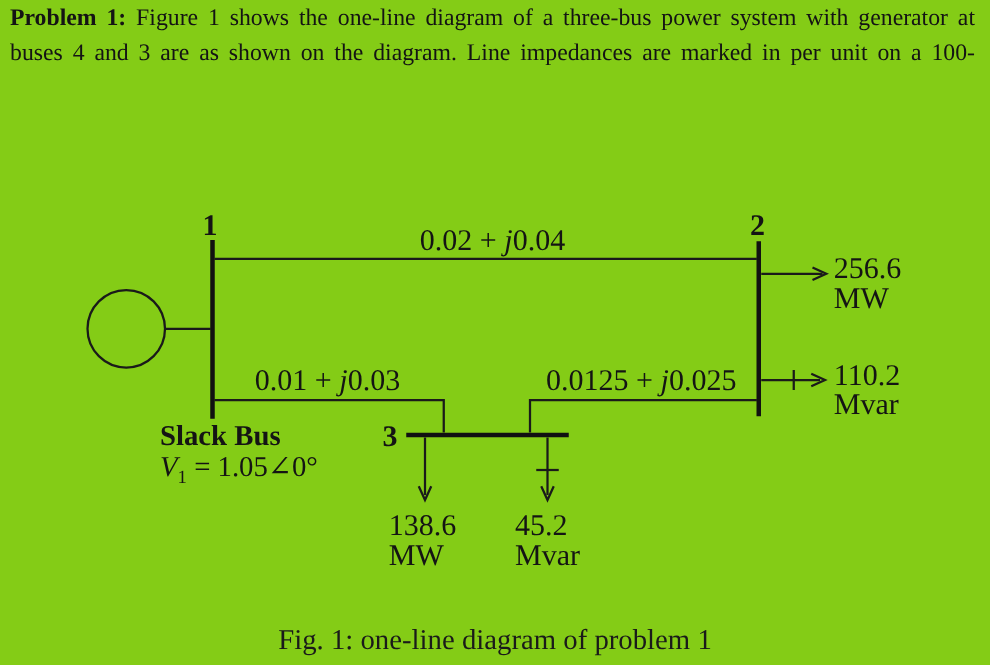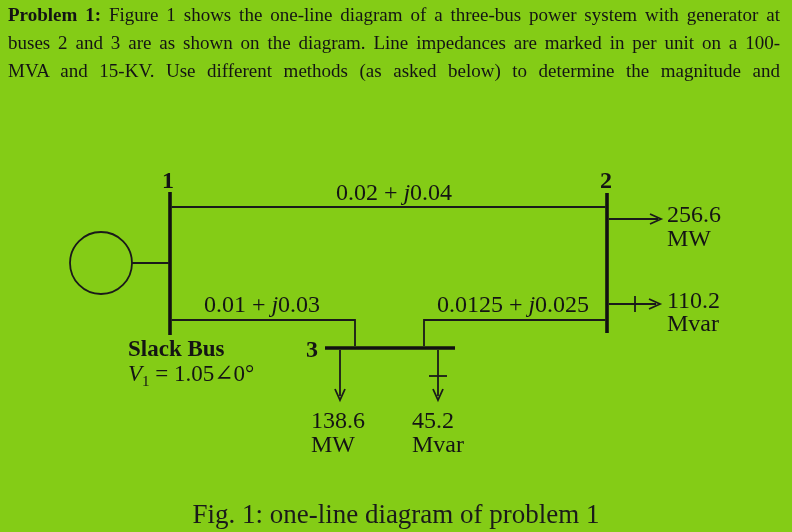--- a/index.html
+++ b/index.html
@@ -32,32 +32,31 @@
   .slack{font-size:23px;font-weight:bold;}
   .volt{font-size:23px;}
   .it{font-style:italic;}
   .sub{font-size:15px;}
   .wire{stroke:#1a1a1a;stroke-width:1.8;fill:none;}
   .busbar{stroke:#111111;stroke-width:3.6;fill:none;}
   .arrow{stroke:#1a1a1a;stroke-width:1.8;fill:none;}
   
   #caption{
     position:absolute;left:0;right:0;top:499px;
-    text-align:center;font-size:27px;color:#1a1a1a;
+    text-align:center;font-size:23px;color:#1a1a1a;
   }
 </style>
 </head>
 <body>
 
 <div id="page">
 
   <div id="problem">
     <div class="pline"><span class="bold">Problem 1:</span><span> Figure 1 shows the one-line diagram of a three-bus power system with generator at</span></div>
-    <div class="pline">buses 2 and 3 are as shown on the diagram. Line impedances are marked in per unit on a 100-</div>
-    <div class="pline">MVA and 15-KV. Use different methods (as asked below) to determine the magnitude and</div>
+    <div class="pline">buses 4 and 3 are as shown on the diagram. Line impedances are marked in per unit on a 100-</div>
   </div>
 
   <svg id="diagram" width="792" height="532" viewBox="0 0 792 532">
 
     <circle cx="101" cy="263" r="31" class="wire" stroke-width="2.2"></circle>
     <line x1="132" y1="263" x2="168.5" y2="263" class="wire"></line>
 
     <line x1="170" y1="192" x2="170" y2="335" class="busbar"></line>
     <line x1="607" y1="193" x2="607" y2="333" class="busbar"></line>
     <line x1="325" y1="348" x2="455" y2="348" class="busbar" stroke-width="4"></line>

